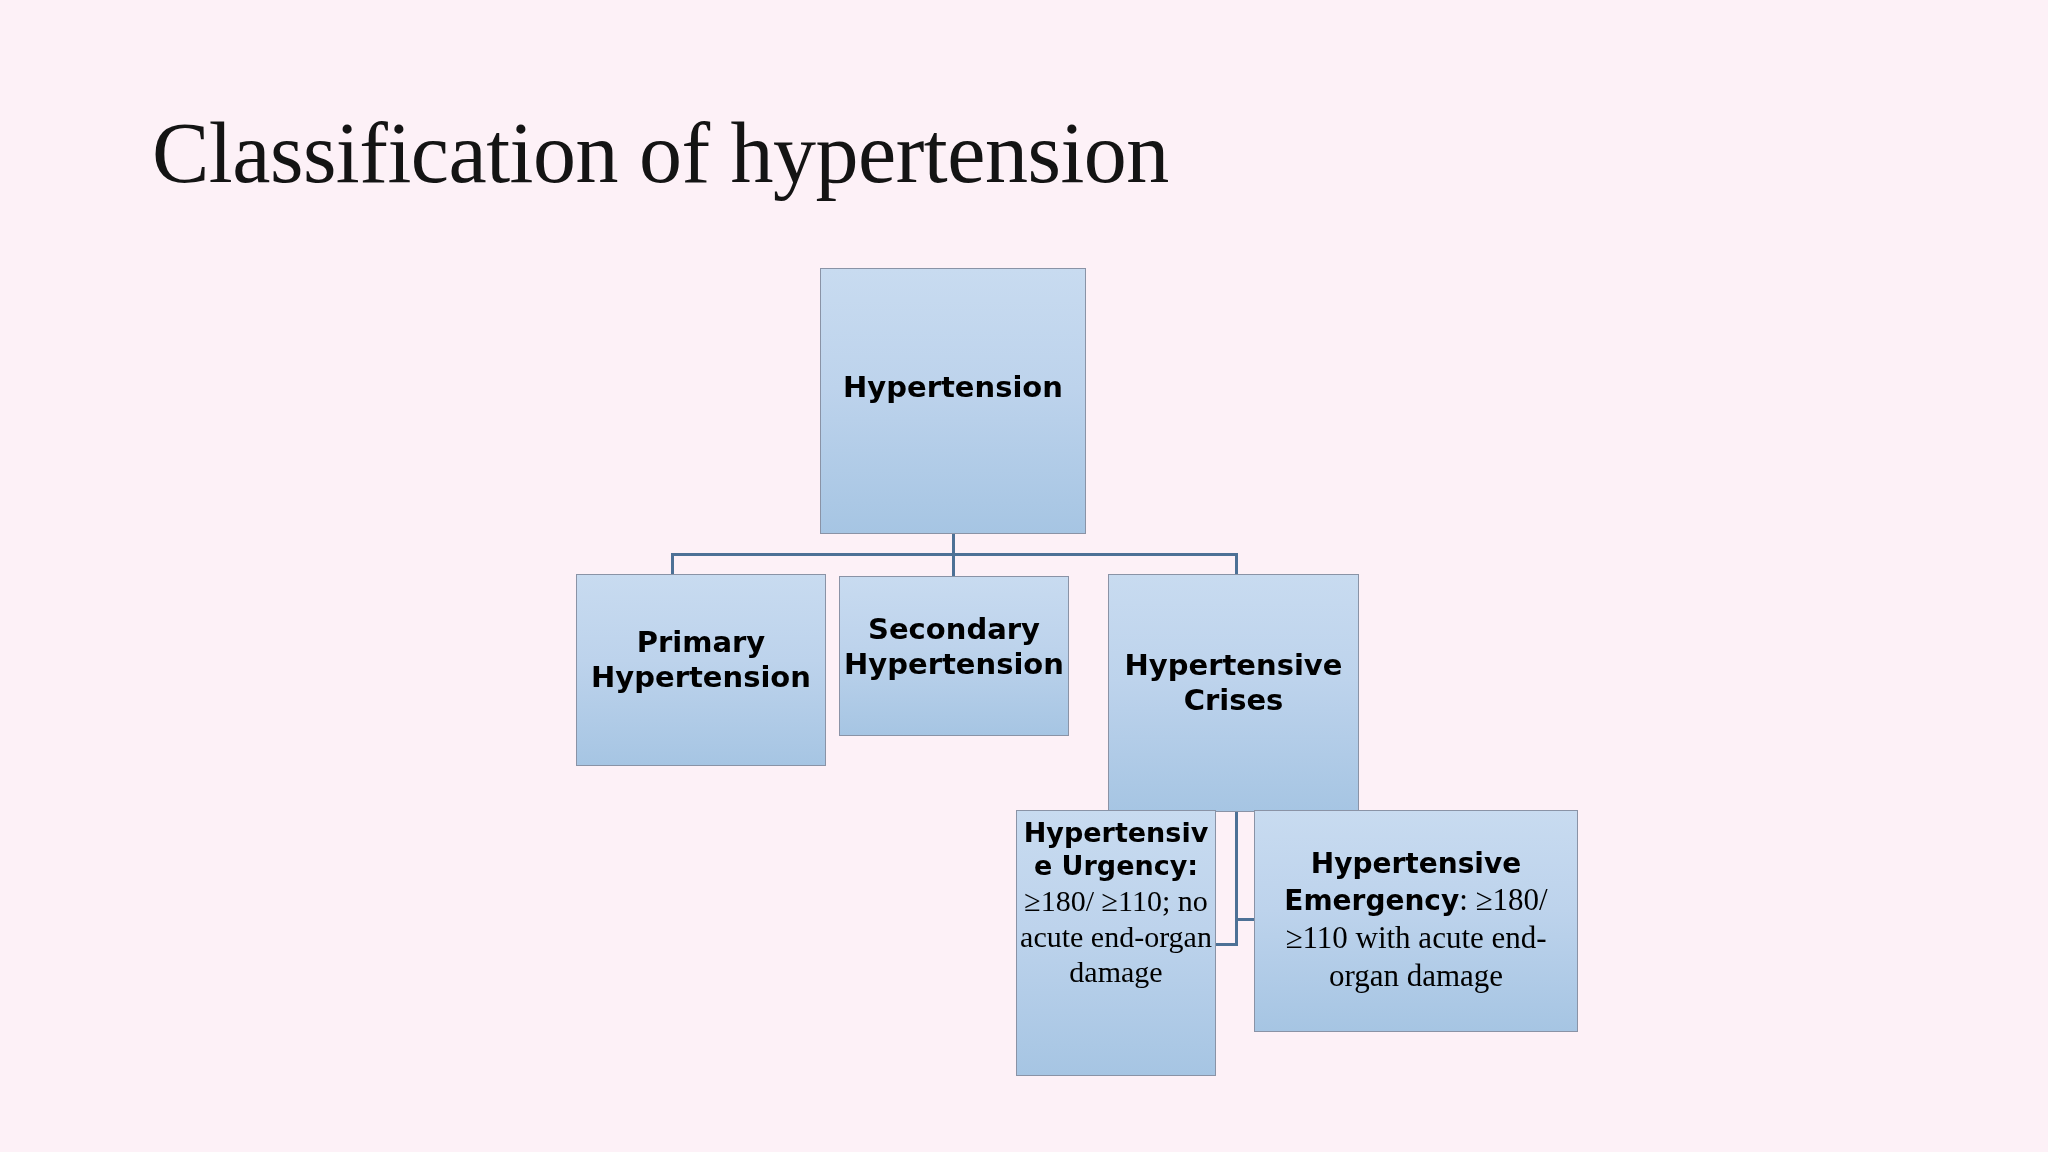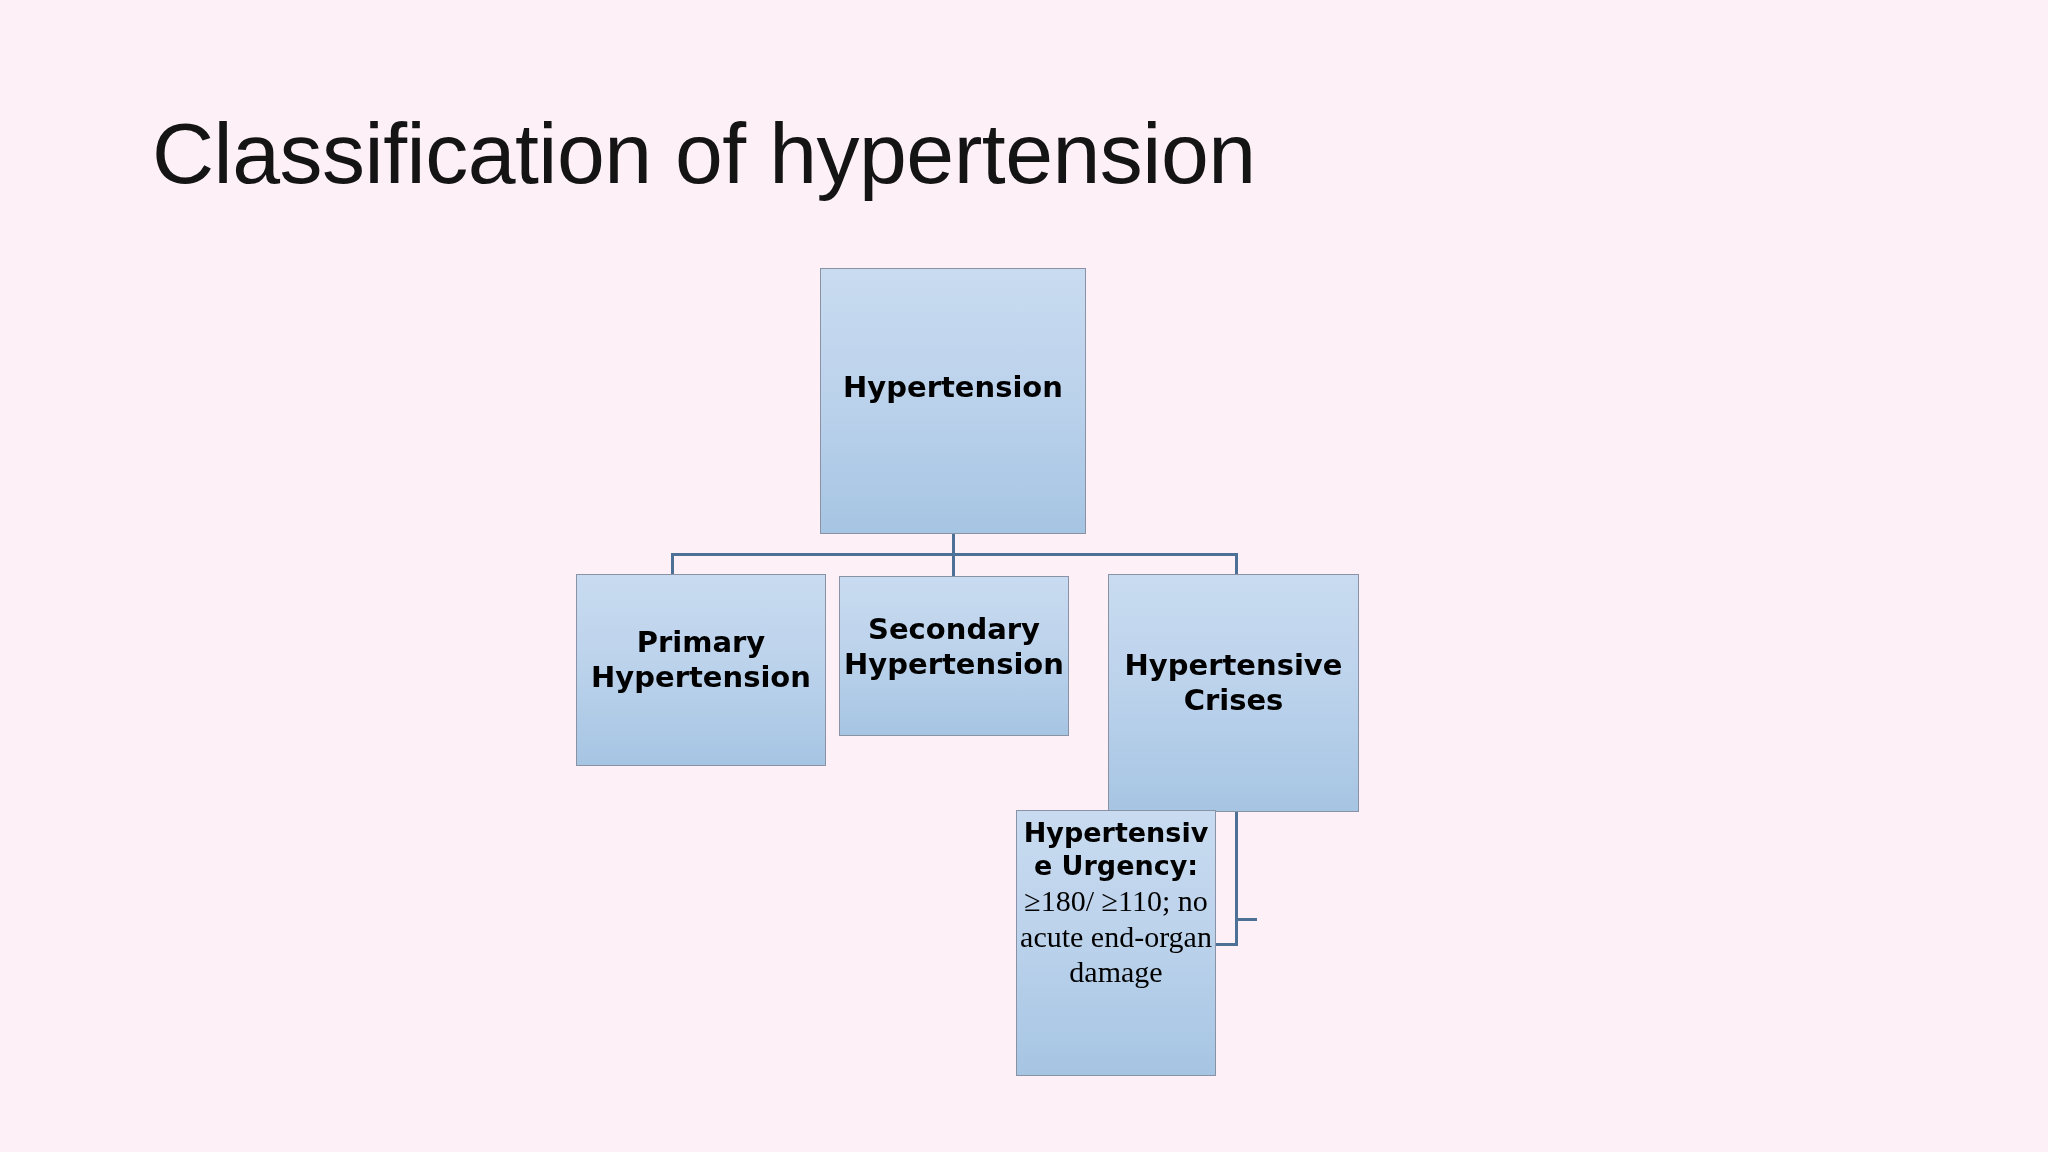--- a/index.html
+++ b/index.html
@@ -19,21 +19,21 @@
     width: 2048px;
     height: 1152px;
     background: #fdf1f7;
   }
 
   
   #slide-title {
     position: absolute;
     left: 152px;
     top: 108px;
-    font-family: Liberation Sans, sans-serif;
+    font-family: Liberation Serif, serif;
     font-size: 86px;
     font-weight: 300;
     color: #141414;
     letter-spacing: -0.5px;
     white-space: nowrap;
     line-height: 1.05;
   }
 
   
   .conn {
@@ -182,14 +182,19 @@
     </div>
   </div>
 
   <div class="node" id="node-urgency">
     <div class="inner">
       <span class="hdr">Hypertensiv e Urgency:</span>
       <span class="ser">≥180/ ≥110; no acute end-organ damage</span>
     </div>
   </div>
 
+  <div class="node" id="node-emergency">
+    <div class="inner">
+      <span class="hdr">Hypertensive Emergency</span><span class="ser">: ≥180/ ≥110 with acute end-organ damage</span>
+    </div>
+  </div>
 
 </div>
 
 </body></html>

